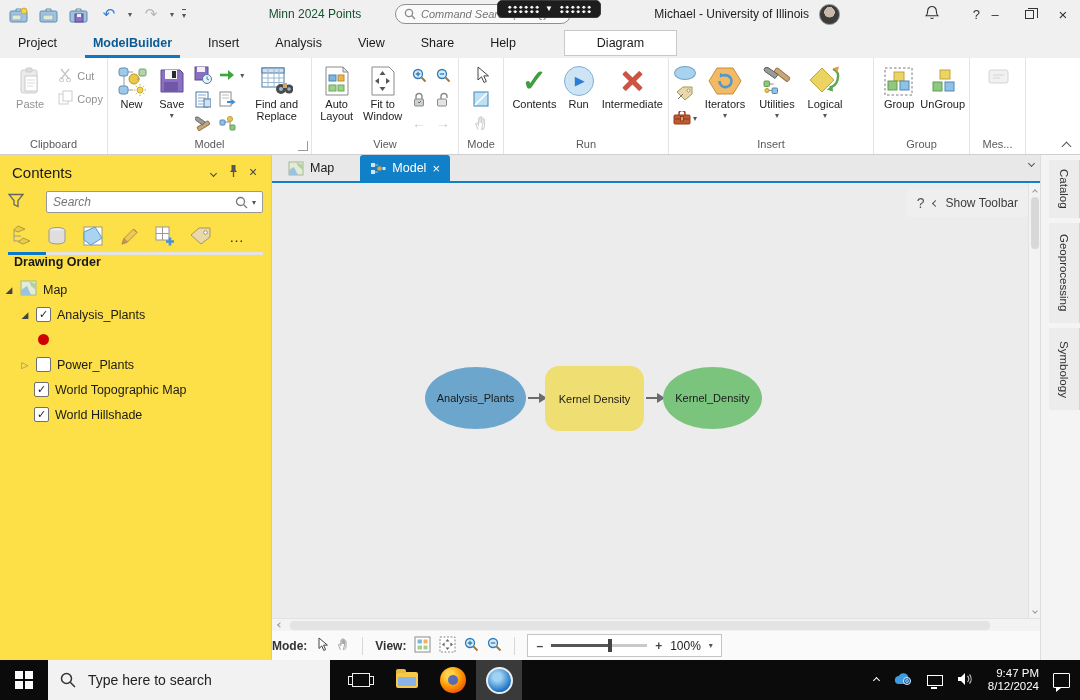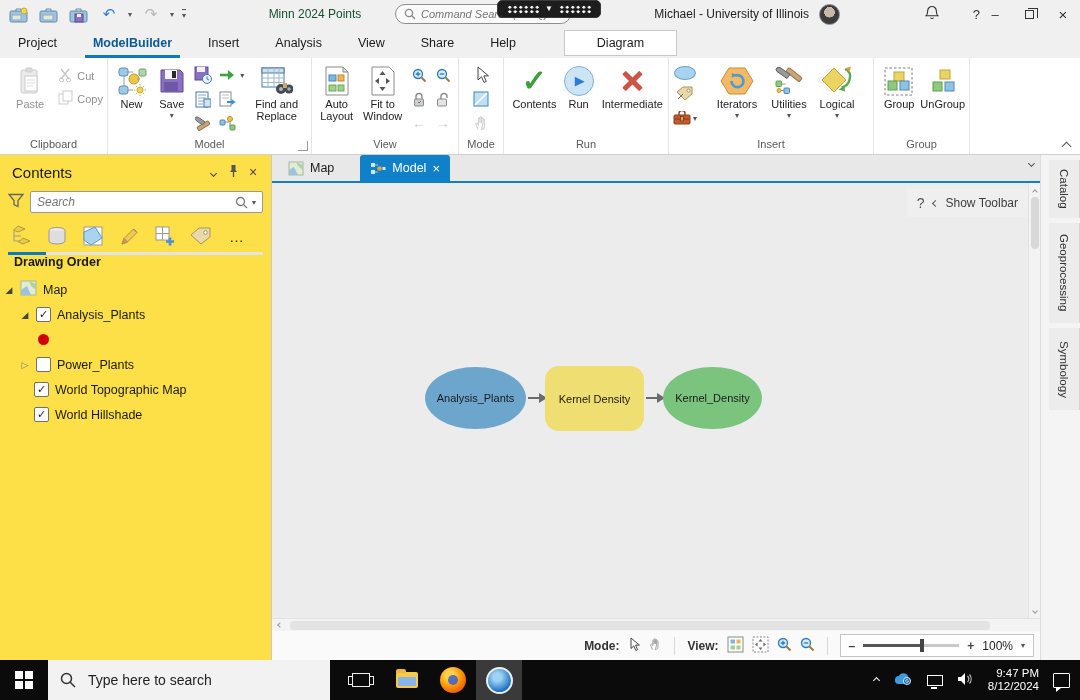--- a/index.html
+++ b/index.html
@@ -56,21 +56,21 @@
   .red-x { position:relative; width:26px; height:26px; }
   .red-x:before,.red-x:after { content:""; position:absolute; left:11px; top:1px; width:5px; height:24px; background:#cd5342; border-radius:1px; }
   .red-x:before { transform:rotate(45deg); } .red-x:after { transform:rotate(-45deg); }
   .var-ellipse { width:22px; height:14px; background:#a8d2ee; border:1px solid #6fa3c8; border-radius:50%; }
 
   
   .contents { position:absolute; top:155px; left:0; width:272px; height:505px; background:#fde047; border-right:1px solid #c9c9c9; }
   .cont-head { display:flex; align-items:center; height:34px; padding:0 8px 0 12px; }
   .cont-title { font-size:15px; color:#1a1a1a; flex:1; }
   .cont-head .hicon { width:20px; text-align:center; color:#444; }
-  .searchrow { display:flex; align-items:center; padding:2px 8px 6px 8px; gap:6px; }
+  .searchrow { display:flex; align-items:center; padding:2px 8px 6px 8px; gap:22px; }
   .searchbox { flex:1; height:22px; border:1px solid #999; background:#fff; border-radius:2px; display:flex; align-items:center; padding:0 6px; gap:4px; }
   .searchbox input { border:0; outline:0; flex:1; font-style:italic; font-size:12px; color:#777; background:transparent; font-family:"Liberation Sans",sans-serif; }
   .cont-tabs { display:flex; align-items:center; gap:10px; padding:4px 6px 0 8px; height:30px; }
   .cont-tabs .ticon { width:26px; height:26px; display:flex; align-items:center; justify-content:center; }
   .cont-underline { position:relative; height:3px; margin:3px 8px 0 8px; background:#e4e4e4; }
   .cont-underline .seg { position:absolute; left:0; top:0; width:38px; height:3px; background:#0b79c6; }
   .section-title { font-weight:bold; font-size:12.5px; padding:0 0 8px 14px; color:#1a1a1a; }
   .tree-row { display:flex; align-items:center; height:25px; gap:6px; font-size:12.5px; color:#1a1a1a; }
   .tri { font-size:9px; color:#444; width:10px; text-align:center; }
   .cb { width:15px; height:15px; border:1px solid #707070; background:#fff; display:flex; align-items:center; justify-content:center; font-size:11px; color:#222; border-radius:2px; }
@@ -90,21 +90,21 @@
   .node.ellipse-green { background:#7bc47e; border-radius:50%; }
   .edge { position:absolute; height:2px; background:#6b6b6b; }
   .edge:after { content:""; position:absolute; right:-7px; top:-4px; border-left:8px solid #6b6b6b; border-top:5px solid transparent; border-bottom:5px solid transparent; }
   .show-toolbar { position:absolute; right:12px; top:6px; height:28px; background:#efefef; display:flex; align-items:center; gap:8px; padding:0 10px; color:#3c3c3c; }
   .show-toolbar .q { font-size:14px; color:#555; }
   .vscroll { position:absolute; top:183px; left:1028px; width:12px; height:435px; background:#f3f3f3; border-left:1px solid #e2e2e2; }
   .vscroll .thumb { position:absolute; top:14px; left:2px; width:8px; height:52px; background:#d8d8d8; border-radius:4px; }
   .hscroll { position:absolute; top:618px; left:272px; width:768px; height:13px; background:#f3f3f3; border-top:1px solid #e2e2e2; display:flex; align-items:center; }
   .hscroll .thumb { position:absolute; left:18px; width:700px; height:9px; top:2px; background:#e3e3e3; border-radius:4px; }
 
-  .mstatus { position:absolute; top:631px; left:272px; width:768px; height:29px; background:#fafafa; display:flex; align-items:center; justify-content:flex-end; padding-right:6px; gap:8px; }
+  .mstatus { position:absolute; top:631px; left:272px; width:768px; height:29px; background:#fafafa; display:flex; align-items:center; justify-content:flex-start; padding-right:6px; gap:8px; }
   .mstatus .lbl { font-weight:bold; color:#333; }
   .mstatus .divider { width:1px; height:18px; background:#d8d8d8; margin:0 4px; }
   .zoombox { display:flex; align-items:center; gap:8px; background:#fff; border:1px solid #c5c5c5; height:23px; padding:0 8px; }
   .slider-track { width:96px; height:3px; background:#c9c9c9; position:relative; }
   .slider-fill { position:absolute; left:0; top:0; height:3px; width:60px; background:#555; }
   .slider-thumb { position:absolute; left:57px; top:-5px; width:4px; height:13px; background:#444; }
 
   
   .dock { position:absolute; top:155px; left:1040px; width:40px; height:505px; background:#f4f4f4; border-left:1px solid #ddd; }
   .dock-tab { position:absolute; left:8px; width:30px; background:#ececec; display:flex; align-items:center; justify-content:center; }
@@ -481,21 +481,21 @@
         <div class="smrow">
           <svg width="18" height="14">
               <rect x="1" y="4" width="16" height="9" rx="1" fill="#c05a31" stroke="#8f3f1e"></rect>
               <path d="M6 4 V2.5 a3 3 0 0 1 6 0 V4" fill="none" stroke="#8f3f1e" stroke-width="1.4"></path>
               <rect x="1" y="7" width="16" height="2" fill="#a34c26"></rect>
               <rect x="7.5" y="5.5" width="3" height="4.5" fill="#e0a070" stroke="#8f3f1e"></rect>
             </svg>
           <span class="caret">▾</span>
         </div>
       </div>
-      <div class="btn-lg" style="width:52px;margin-left:12px;">
+      <div class="btn-lg" style="width:52px;">
         <span class="ic">
             <svg width="34" height="30" viewBox="0 0 34 30">
               <polygon points="9,2 25,2 33,15 25,28 9,28 1,15" fill="#f3b964" stroke="#c68d3c"></polygon>
               <path d="M11.5 15 a6 6 0 1 0 3.5 -5.3" fill="none" stroke="#4a9bd5" stroke-width="2.6"></path>
               <path d="M12 7 l5 2.2 -5.2 2.6 z" fill="#4a9bd5"></path>
             </svg>
           </span>
         <span>Iterators</span>
         <span class="caret">▾</span>
       </div>
@@ -549,20 +549,31 @@
               <rect x="5" y="15" width="9" height="9" fill="#8fc97f" stroke="#5f9e52"></rect>
               <rect x="17" y="15" width="9" height="9" fill="#8ec3e6" stroke="#5388b3"></rect>
             </svg>
           </span>
         <span>UnGroup</span>
       </div>
     </div>
     <div class="rg-label">Group</div>
   </div>
 
+  <div class="rgroup" style="width:56px;">
+    <div class="rg-body" style="justify-content:center;">
+      <div class="btn-sm disabled" style="margin-top:4px;">
+          <svg width="24" height="20">
+            <rect x="2" y="3" width="19" height="13" rx="2" fill="#e4e4e4" stroke="#aaa"></rect>
+            <path d="M6 8 h11 M6 11 h7" stroke="#aaa"></path>
+          </svg>
+        </div>
+    </div>
+    <div class="rg-label">Mes...</div>
+  </div>
 
   <div style="flex:1;position:relative;">
     <span class="collapse-ribbon chev up"></span>
   </div>
 </div>
 
 <div class="contents">
   <div class="cont-head">
     <span class="cont-title">Contents</span>
     <span class="hicon"><span class="chev down" style="width:5px;height:5px;color:#444;"></span></span>

